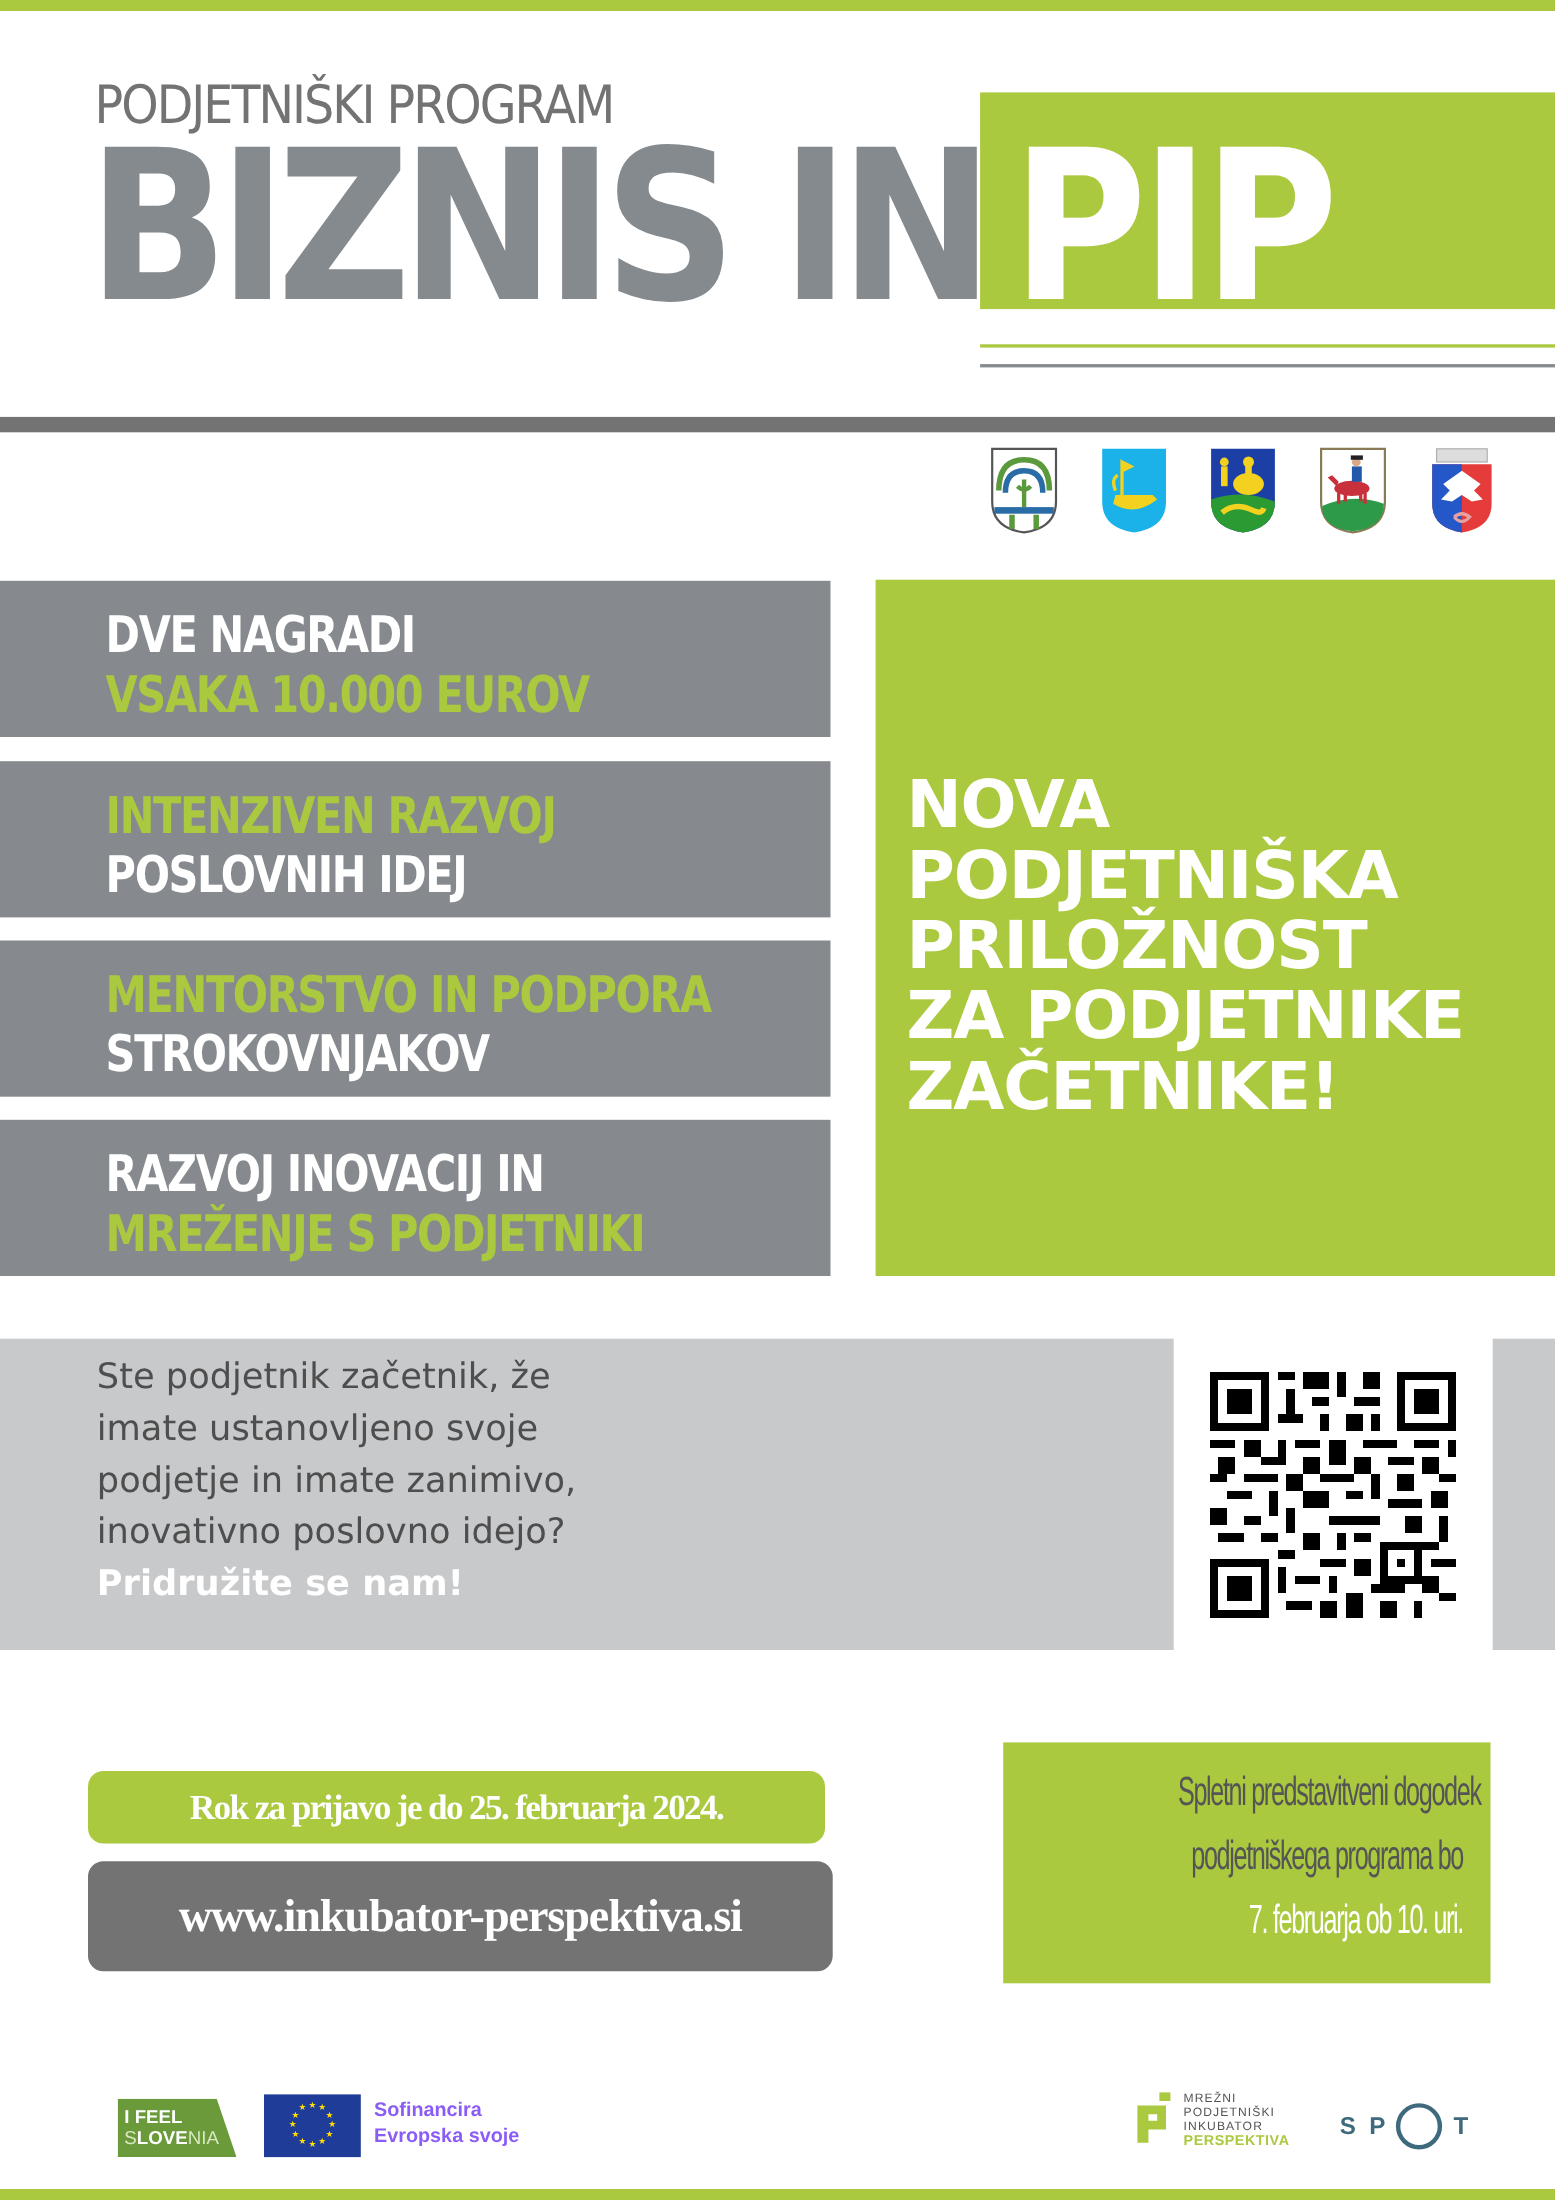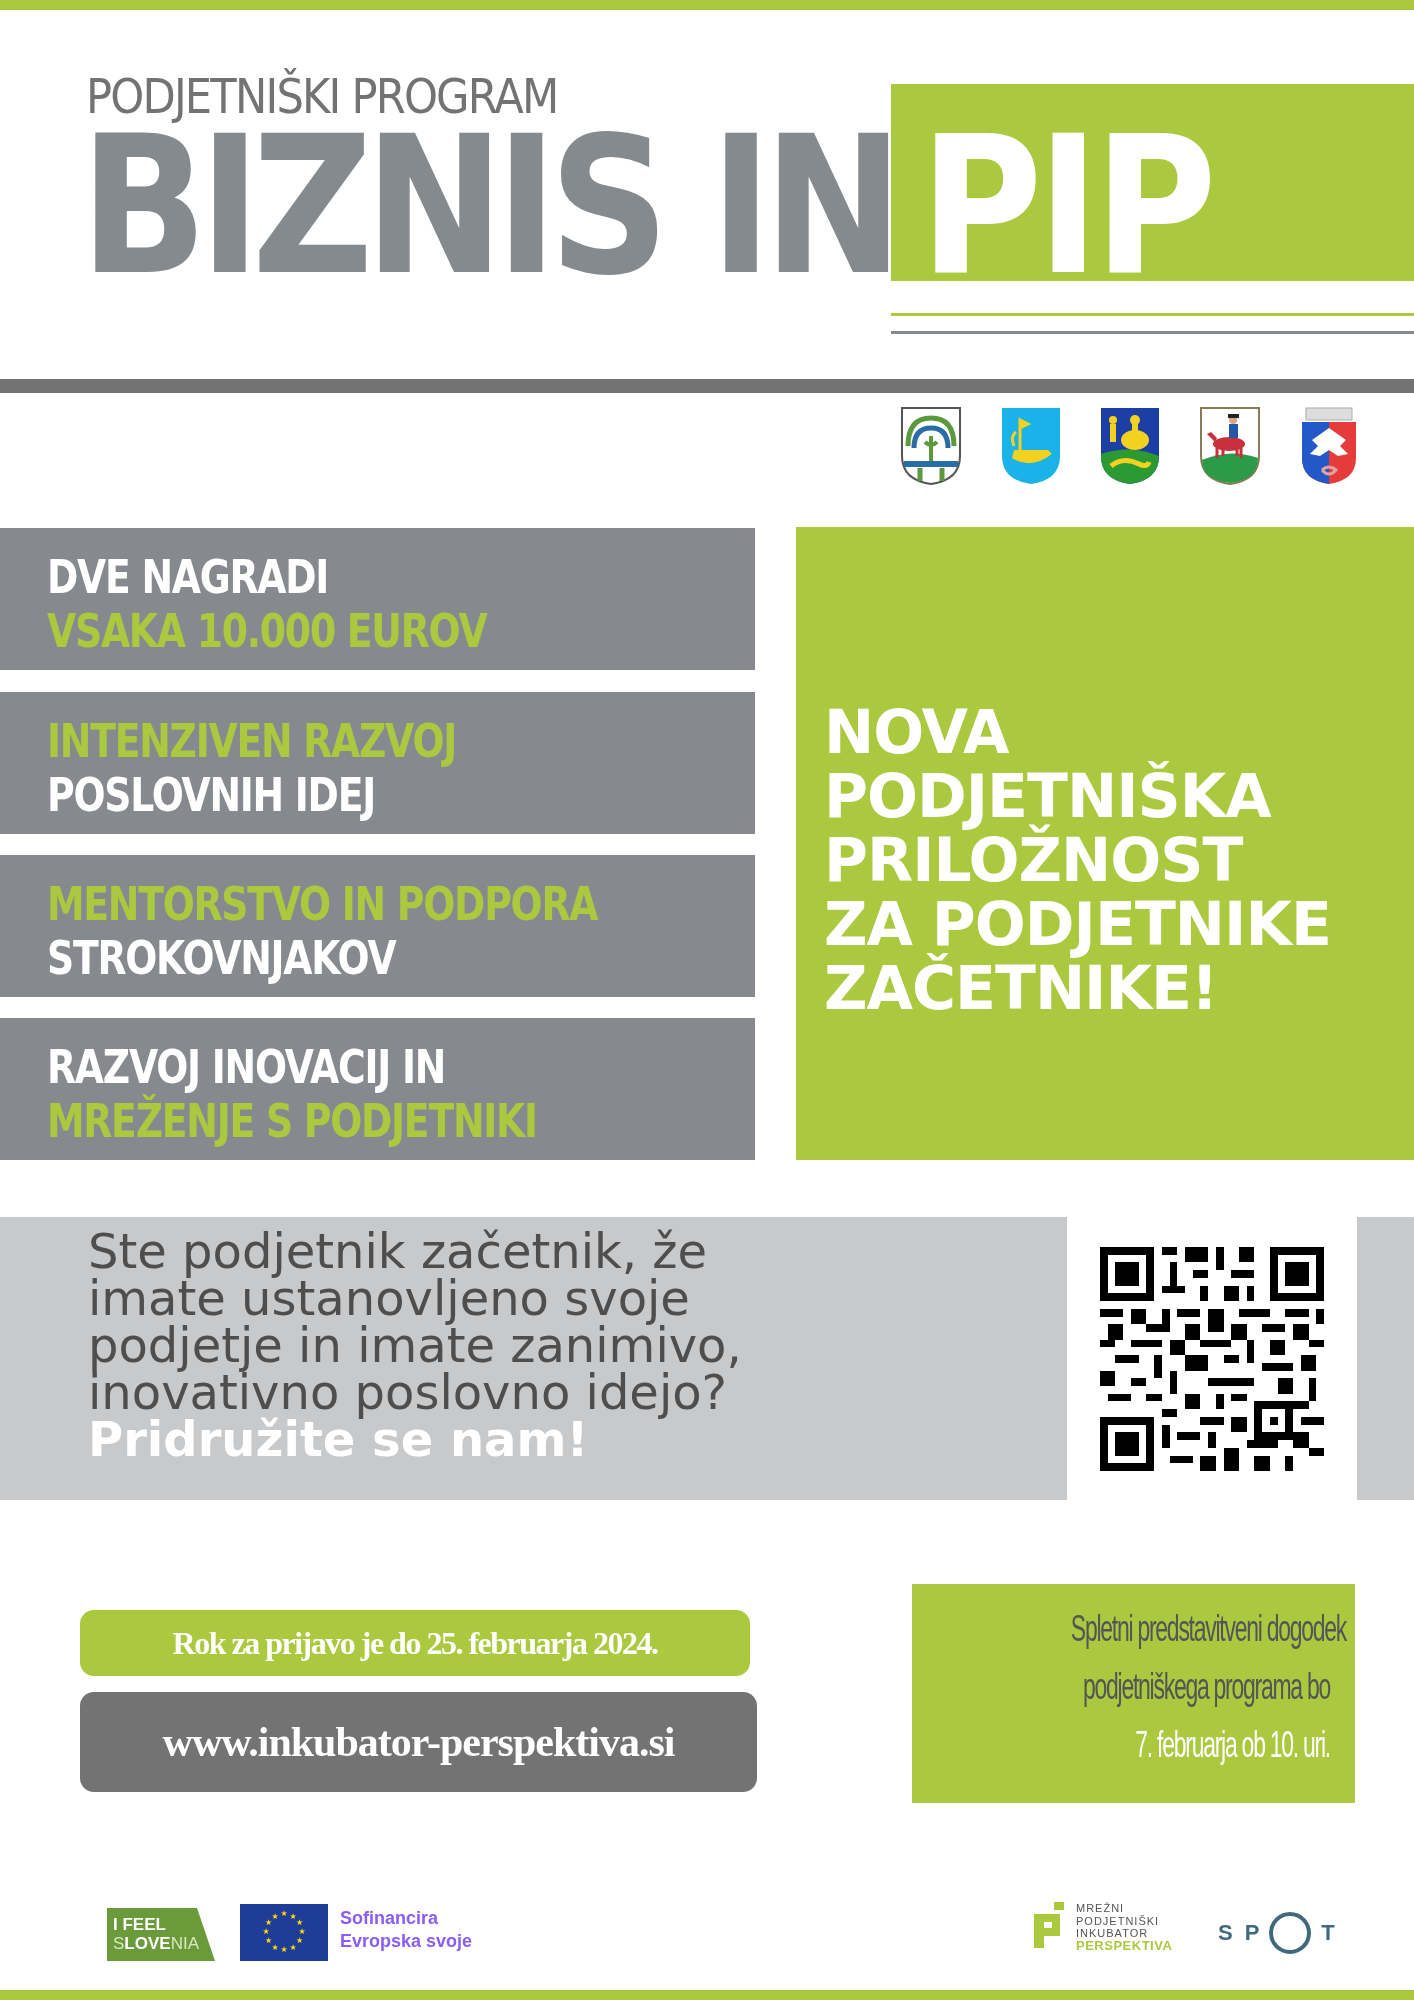--- a/index.html
+++ b/index.html
@@ -15,32 +15,32 @@
   .title-box { left:891px; top:84px; width:523px; height:197px; background:#aac93f; }
   .title-accent { left:920px; top:112px; font-size:190px; font-weight:bold; color:#ffffff; font-family:"DejaVu Sans", sans-serif; line-height:1; letter-spacing:-6px; white-space:nowrap; transform:scaleX(0.88); transform-origin:left top; }
   .line-green { left:891px; top:313px; width:523px; height:3px; background:#aac93f; }
   .line-gray { left:891px; top:331px; width:523px; height:3px; background:#858a8e; }
   .dark-bar { left:0; top:379px; width:1414px; height:14px; background:#737373; }
 
   .crests { left:900px; top:405px; width:460px; height:82px; display:flex; justify-content:space-between; align-items:center; }
   .crest { width:62px; height:80px; display:flex; align-items:center; justify-content:center; }
   .crest svg { width:62px; height:80px; }
 
-  .feature { left:0; width:755px; height:142px; background:#868a8e; padding:22px 0 0 47px; }
+  .feature { left:0; width:755px; height:142px; background:#868a8e; padding:22px 0 0 96px; }
   .feature .l { font-size:46px; font-weight:bold; line-height:54px; letter-spacing:-1.5px; white-space:nowrap; font-family:"DejaVu Sans", sans-serif; transform:scaleX(0.82); transform-origin:left top; }
   .white { color:#ffffff; }
   .green { color:#aac93f; }
 
   .headline-box { left:796px; top:527px; width:618px; height:633px; background:#aac93f; }
   .headline { left:824px; top:700px; font-size:60px; font-weight:bold; line-height:64px; color:#ffffff; font-family:"DejaVu Sans", sans-serif; letter-spacing:-1px; }
   .headline div { white-space:nowrap; }
 
   .cta-band { left:0; top:1217px; width:1067px; height:283px; background:#c8c9cb; }
   .cta-band-right { left:1357px; top:1217px; width:57px; height:283px; background:#c8c9cb; }
-  .cta-text { left:88px; top:1228px; font-size:48px; line-height:47px; color:#4e4e4e; font-family:"DejaVu Sans", sans-serif; }
+  .cta-text { left:88px; top:1228px; font-size:32px; line-height:47px; color:#4e4e4e; font-family:"DejaVu Sans", sans-serif; }
   .cta-text .hl { color:#ffffff; font-weight:bold; }
   .qr { left:1100px; top:1247px; width:224px; height:224px; }
 
   .pill { left:80px; border-radius:14px; display:flex; align-items:center; justify-content:center; color:#ffffff; font-weight:bold; font-family:Liberation Serif, serif; white-space:nowrap; }
   .pill-deadline { top:1610px; width:670px; height:66px; background:#aac93f; font-size:32px; letter-spacing:-1.5px; }
   .pill-url { top:1692px; width:677px; height:100px; background:#737373; font-size:42px; letter-spacing:-1px; }
 
   .event-box { left:912px; top:1584px; width:443px; height:219px; background:#aac93f; }
   .event-text { left:912px; top:1600px; width:418px; text-align:right; font-family:Liberation Sans, sans-serif; font-weight:normal; font-size:37px; line-height:58px; letter-spacing:-2px; }
   .event-text div { transform:scaleX(0.62); transform-origin:right top; white-space:nowrap; }

